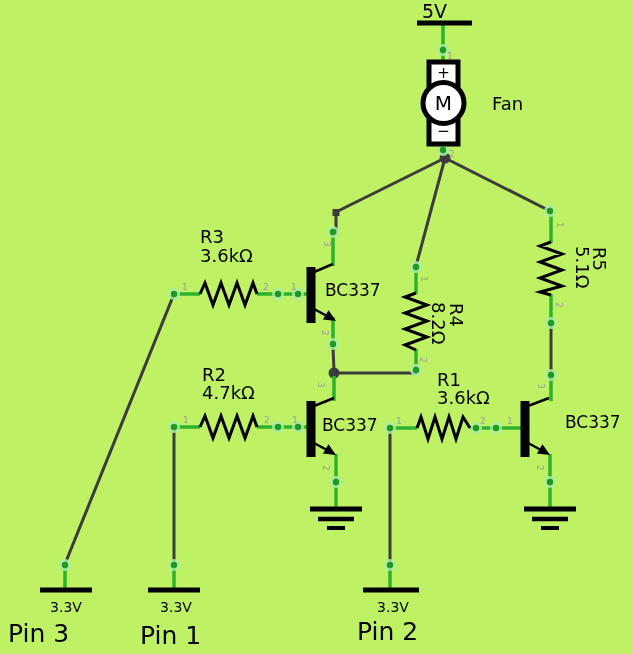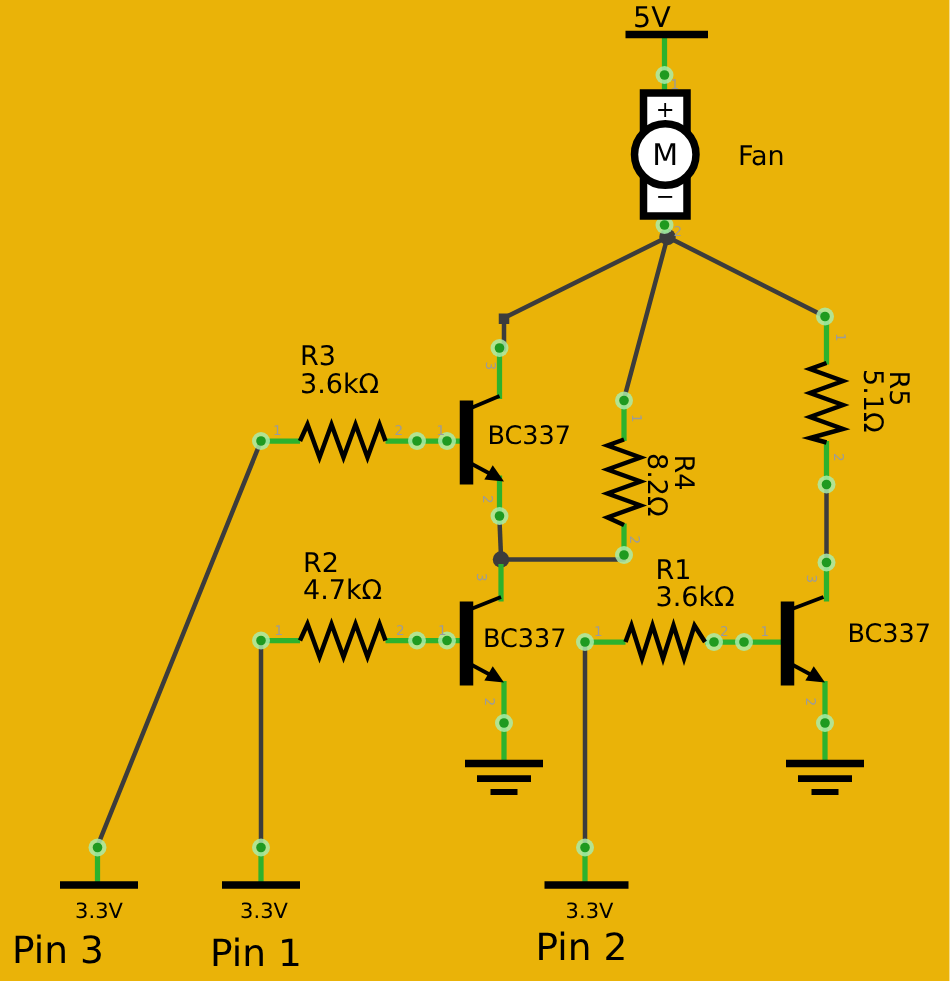--- a/index.html
+++ b/index.html
@@ -1,16 +1,16 @@
 <!DOCTYPE html>
 <html><head>
 <meta charset="utf-8">
 <style>
   html,body{margin:0;padding:0;background:#ffffff;}
-  #canvas{position:relative;width:633px;height:654px;background:#eab308;overflow:hidden;
+  #canvas{position:relative;width:633px;height:654px;background:#bef264;overflow:hidden;
           font-family:"DejaVu Sans", sans-serif;}
   svg{position:absolute;left:0;top:0;}
   text{font-family:"DejaVu Sans", sans-serif;fill:#000000;}
   .lbl{font-size:18px;}
   .part{font-size:17px;}
   .pinlbl{font-size:25px;}
   .v33{font-size:14px;}
   .v5{font-size:19px;}
   .tiny{font-size:9px;fill:#9b9b9b;}
   .wire-d{stroke:#3c3c3c;stroke-width:3;fill:none;stroke-linecap:round;stroke-linejoin:round;}

